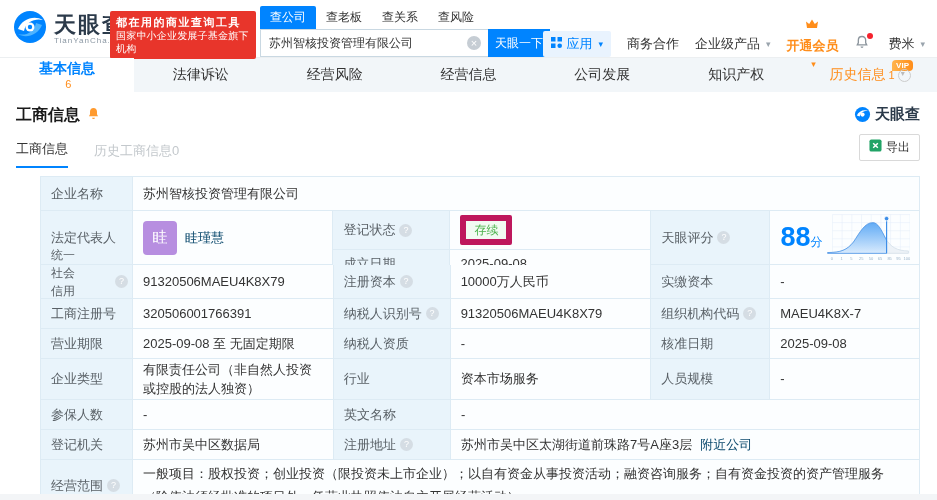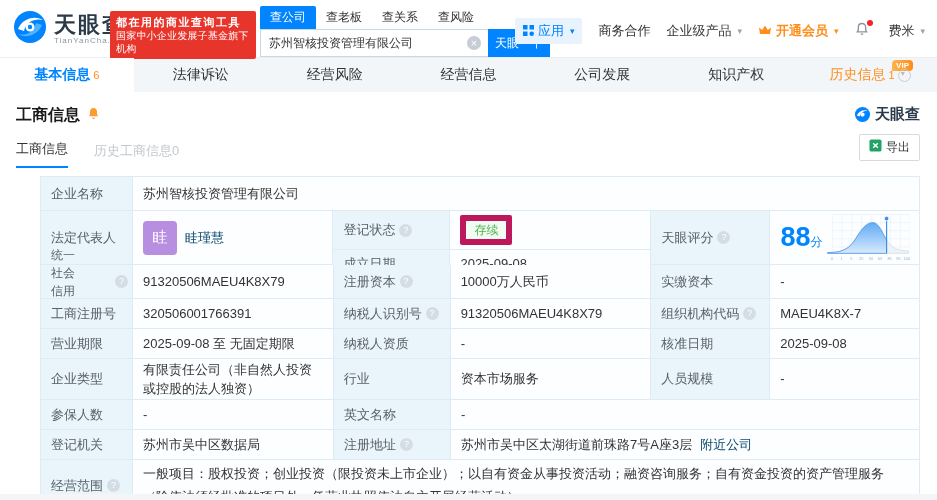--- a/index.html
+++ b/index.html
@@ -23,28 +23,28 @@
   .sinput input { width:100%; height:28px; border:1px solid #c9d8e2; border-right:none; padding:0 26px 0 8px; font-size:12px; color:#333; outline:none; font-family:inherit;}
   .clear { position:absolute; right:7px; top:7px; width:14px; height:14px; border-radius:50%; background:#c6cdd4; color:#fff; font-size:11px; line-height:14px; text-align:center; cursor:pointer;}
   .clear::before { content:"×"; }
   .sbtn { width:62px; height:28px; background:#0084ff; color:#fff; border:none; font-size:12px; cursor:pointer; font-family:inherit;}
   .hright { position:absolute; right:12px; top:18px; display:flex; align-items:center; gap:16px; font-size:13px; color:#333; }
   .hitem { display:flex; align-items:center; gap:4px; cursor:pointer; white-space:nowrap;}
   .apps-chip { background:#e9f3fe; color:#0084ff; padding:4px 8px; border-radius:2px; }
   .caret::after { content:"▾"; font-size:9px; color:#9aa4ad; margin-left:2px;}
   .caret-blue::after { content:"▾"; font-size:9px; color:#0084ff; margin-left:2px;}
   .caret-orange::after { content:"▾"; font-size:9px; color:#ff8d1a; margin-left:2px;}
-  .vip-link { color:#ff8d1a; font-weight:bold; }
+  .vip-link { color:#ff8d1a; font-weight:bold;flex-direction:column; }
   .bellwrap { position:relative; width:18px; height:18px; }
   .reddot { position:absolute; right:-1px; top:-2px; width:6px; height:6px; background:#f5222d; border-radius:50%; }
 
   
   .navtabs { display:flex; height:35px; background:#f2f6f9; border-top:1px solid #eceff1; }
   .ntab { flex:1; display:flex; align-items:center; justify-content:center; font-size:14px; color:#333; cursor:pointer; position:relative; }
-  .ntab.active { background:#fff; color:#0084ff; font-weight:bold; }
+  .ntab.active { background:#fff; color:#0084ff; font-weight:bold;flex-direction:column; }
   .cnt { font-size:11px; color:#ff8d1a; margin-left:3px; font-weight:normal; }
   .ntab.orange { color:#ff8d1a; }
   .vipbadge { position:absolute; top:2px; right:24px; background:linear-gradient(90deg,#ffb44d,#ff8d1a); color:#fff; font-size:8px; font-weight:bold; padding:1px 4px; border-radius:4px 4px 4px 0; line-height:9px;}
   .circ { width:13px; height:13px; border:1px solid #ccc; border-radius:50%; margin-left:3px; position:relative; }
   .circ::after { content:"▾"; position:absolute; left:2px; top:-1px; font-size:8px; color:#bbb; }
 
   
   .content { padding:0 17px 0 16px; }
   .sechead { position:relative; margin-top:13px; display:flex; align-items:center; gap:6px; }
   .sectitle { font-size:16px; font-weight:bold; color:#1a1a1a; }

